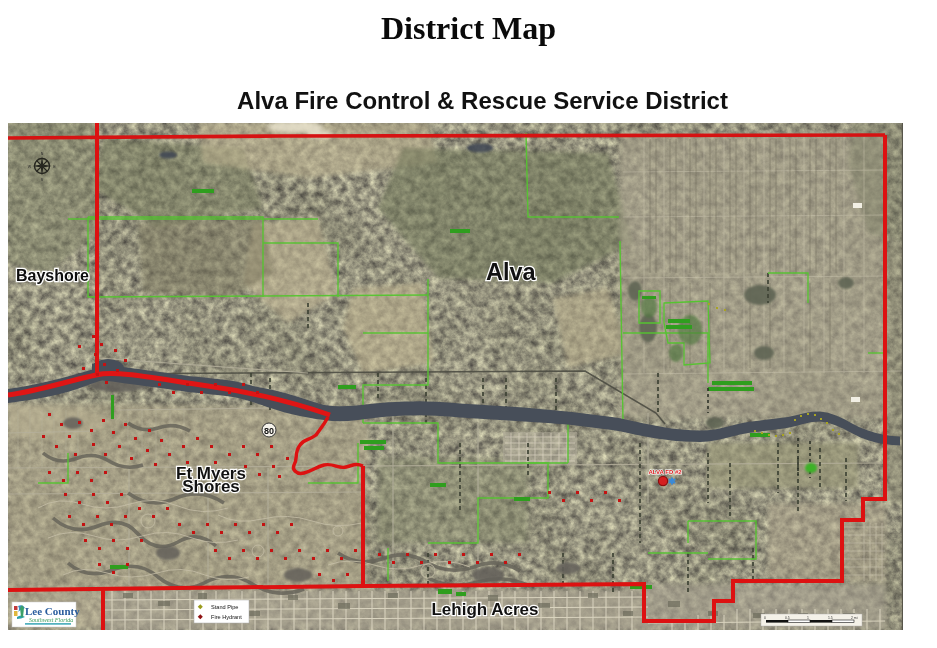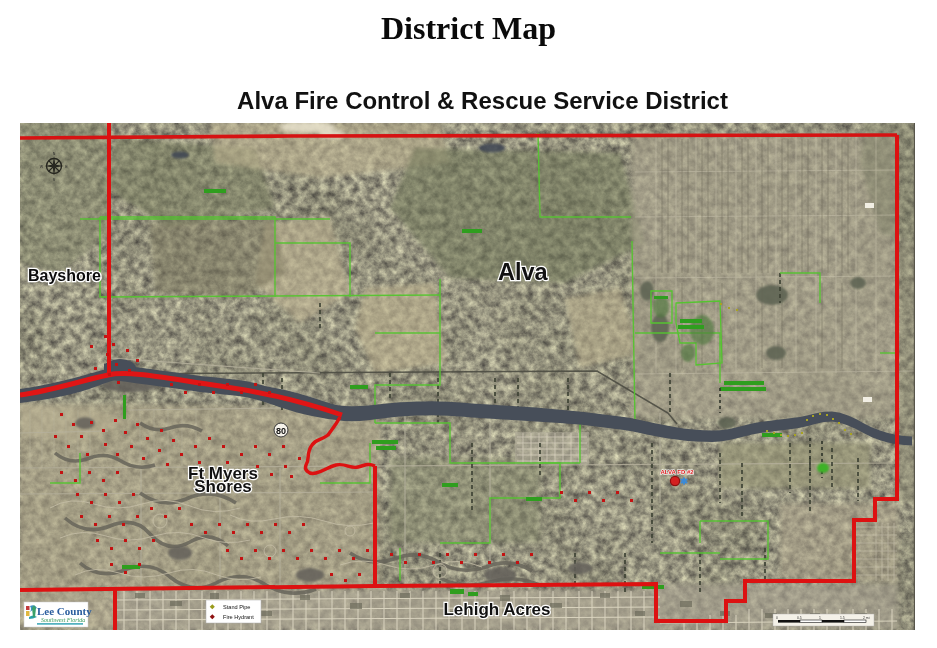--- a/index.html
+++ b/index.html
@@ -1,21 +1,21 @@
 <!DOCTYPE html>
 <html><head>
 <meta charset="utf-8">
 <style>
   html,body{margin:0;padding:0;background:#ffffff;width:937px;height:648px;overflow:hidden;}
   body{font-family:"Liberation Sans",sans-serif;position:relative;}
   #title{position:absolute;left:0;top:10px;width:937px;text-align:center;
     font-family:"Liberation Serif",serif;font-weight:bold;font-size:32px;color:#0a0a0a;}
   #subtitle{position:absolute;left:14px;top:87px;width:937px;text-align:center;
     font-family:"Liberation Sans",sans-serif;font-weight:bold;font-size:24px;color:#111111;}
-  #map{position:absolute;left:20px;top:123px;width:895px;height:364px;}
+  #map{position:absolute;left:8px;top:123px;width:895px;height:364px;}
 </style>
 </head>
 <body>
 
 <div id="title">District Map</div>
 
 <div id="subtitle">Alva Fire Control &amp; Rescue Service District</div>
 
 <div id="map">
 <svg width="895" height="507" viewBox="0 0 895 507" xmlns="http://www.w3.org/2000/svg">

